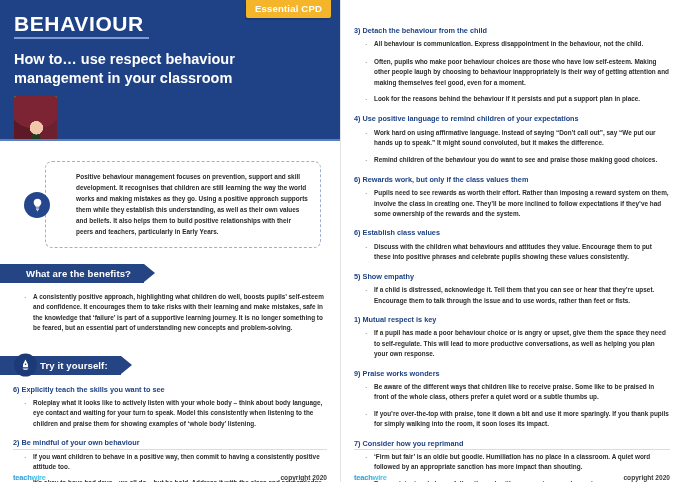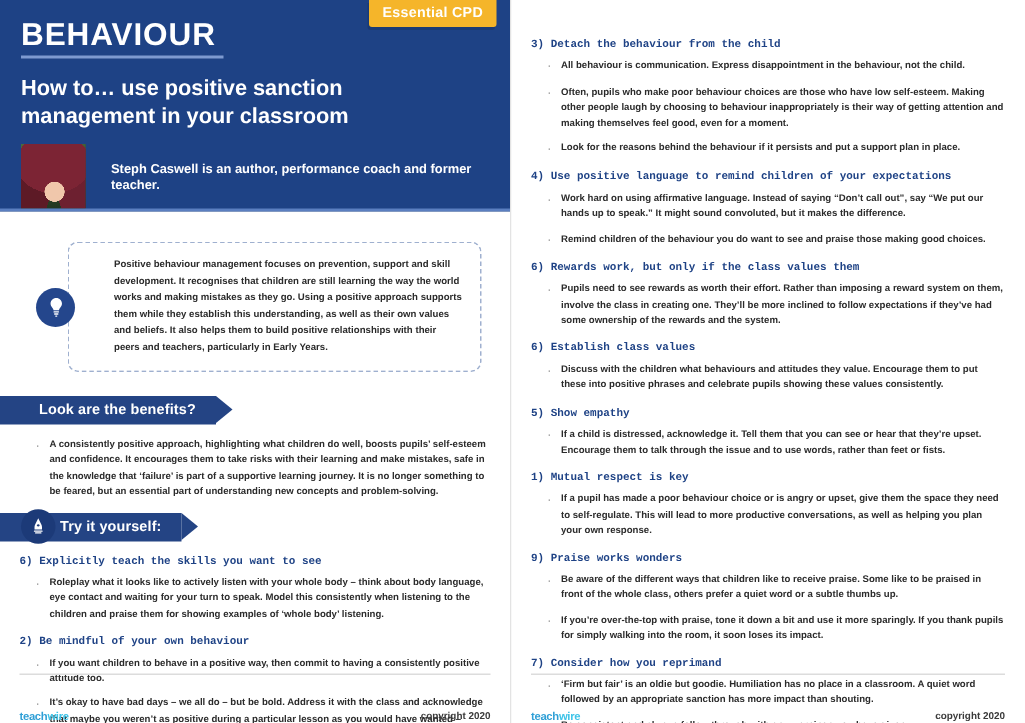--- a/index.html
+++ b/index.html
@@ -174,21 +174,21 @@
     border-left: 11px solid #244484;
   }
   .banner-label {
     color: #ffffff;
     font-size: 9.6px;
     font-weight: bold;
     letter-spacing: 0.1px;
     white-space: nowrap;
   }
 
-  .banner-try { margin-top: 8px; }
+  .banner-try { margin-top: 22px; }
   .banner-try .banner-bar { padding-left: 40px; }
   .nib-badge {
     position: absolute;
     left: 14px;
     top: 50%;
     transform: translateY(-50%);
     width: 23px;
     height: 23px;
     border-radius: 50%;
     background: #1c3a78;
@@ -201,21 +201,20 @@
   
   .content { padding-top: 10px; }
 
   .num-head {
     color: #1e4285;
     font-size: 7.3px;
     font-weight: bold;
     margin-top: 9px;
     margin-bottom: 4px;
     line-height: 1.3;
-    font-family: Liberation Mono, monospace;
   }
   .num-head:first-child { margin-top: 0; }
 
   .bullet {
     display: flex;
     margin-bottom: 6px;
     padding-left: 11px;
   }
   .bullet-dot {
     flex: 0 0 9px;
@@ -267,25 +266,24 @@
 <div class="spread">
 
   <div class="page page-left">
 
     <div class="masthead">
       <div class="badge-cpd">Essential CPD</div>
 
       <div class="kicker">BEHAVIOUR</div>
       <div class="kicker-rule"></div>
 
-      <div class="howto">How to… use positive sanction management in your classroom</div>
+      <div class="howto">How to… use respect behaviour management in your classroom</div>
 
       <div class="byline-row">
         <div class="author-photo"></div>
-        <div class="byline-text">Steph Caswell is an author, performance coach and former teacher.</div>
       </div>
     </div>
 
     <div class="page-body">
 
       <div class="intro-wrap">
         <div class="bulb-badge">
           <svg width="15" height="15" viewBox="0 0 24 24" aria-hidden="true">
             <path d="M12 2.6c-3.5 0-6.1 2.7-6.1 6 0 2.2 1.1 3.6 2.1 4.8.6.8 1 1.4 1.1 2.2h5.8c.1-.8.5-1.4 1.1-2.2 1-1.2 2.1-2.6 2.1-4.8 0-3.3-2.6-6-6.1-6z" fill="#ffffff"></path>
             <rect x="9" y="16.7" width="6" height="1.5" rx="0.7" fill="#ffffff"></rect>
@@ -293,21 +291,21 @@
             <rect x="10.8" y="21.2" width="2.4" height="1.4" rx="0.7" fill="#ffffff"></rect>
           </svg>
         </div>
         <div class="intro-box">
           <div class="intro-text">Positive behaviour management focuses on prevention, support and skill development. It recognises that children are still learning the way the world works and making mistakes as they go. Using a positive approach supports them while they establish this understanding, as well as their own values and beliefs. It also helps them to build positive relationships with their peers and teachers, particularly in Early Years.</div>
         </div>
       </div>
 
       <div class="banner">
         <div class="banner-bar">
-          <span class="banner-label">Look are the benefits?</span>
+          <span class="banner-label">What are the benefits?</span>
         </div>
       </div>
 
       <div class="benefits-list">
         <div class="bullet">
           <span class="bullet-dot">·</span>
           <span class="bullet-text">A consistently positive approach, highlighting what children do well, boosts pupils’ self-esteem and confidence. It encourages them to take risks with their learning and make mistakes, safe in the knowledge that ‘failure’ is part of a supportive learning journey. It is no longer something to be feared, but an essential part of understanding new concepts and problem-solving.</span>
         </div>
       </div>
 

